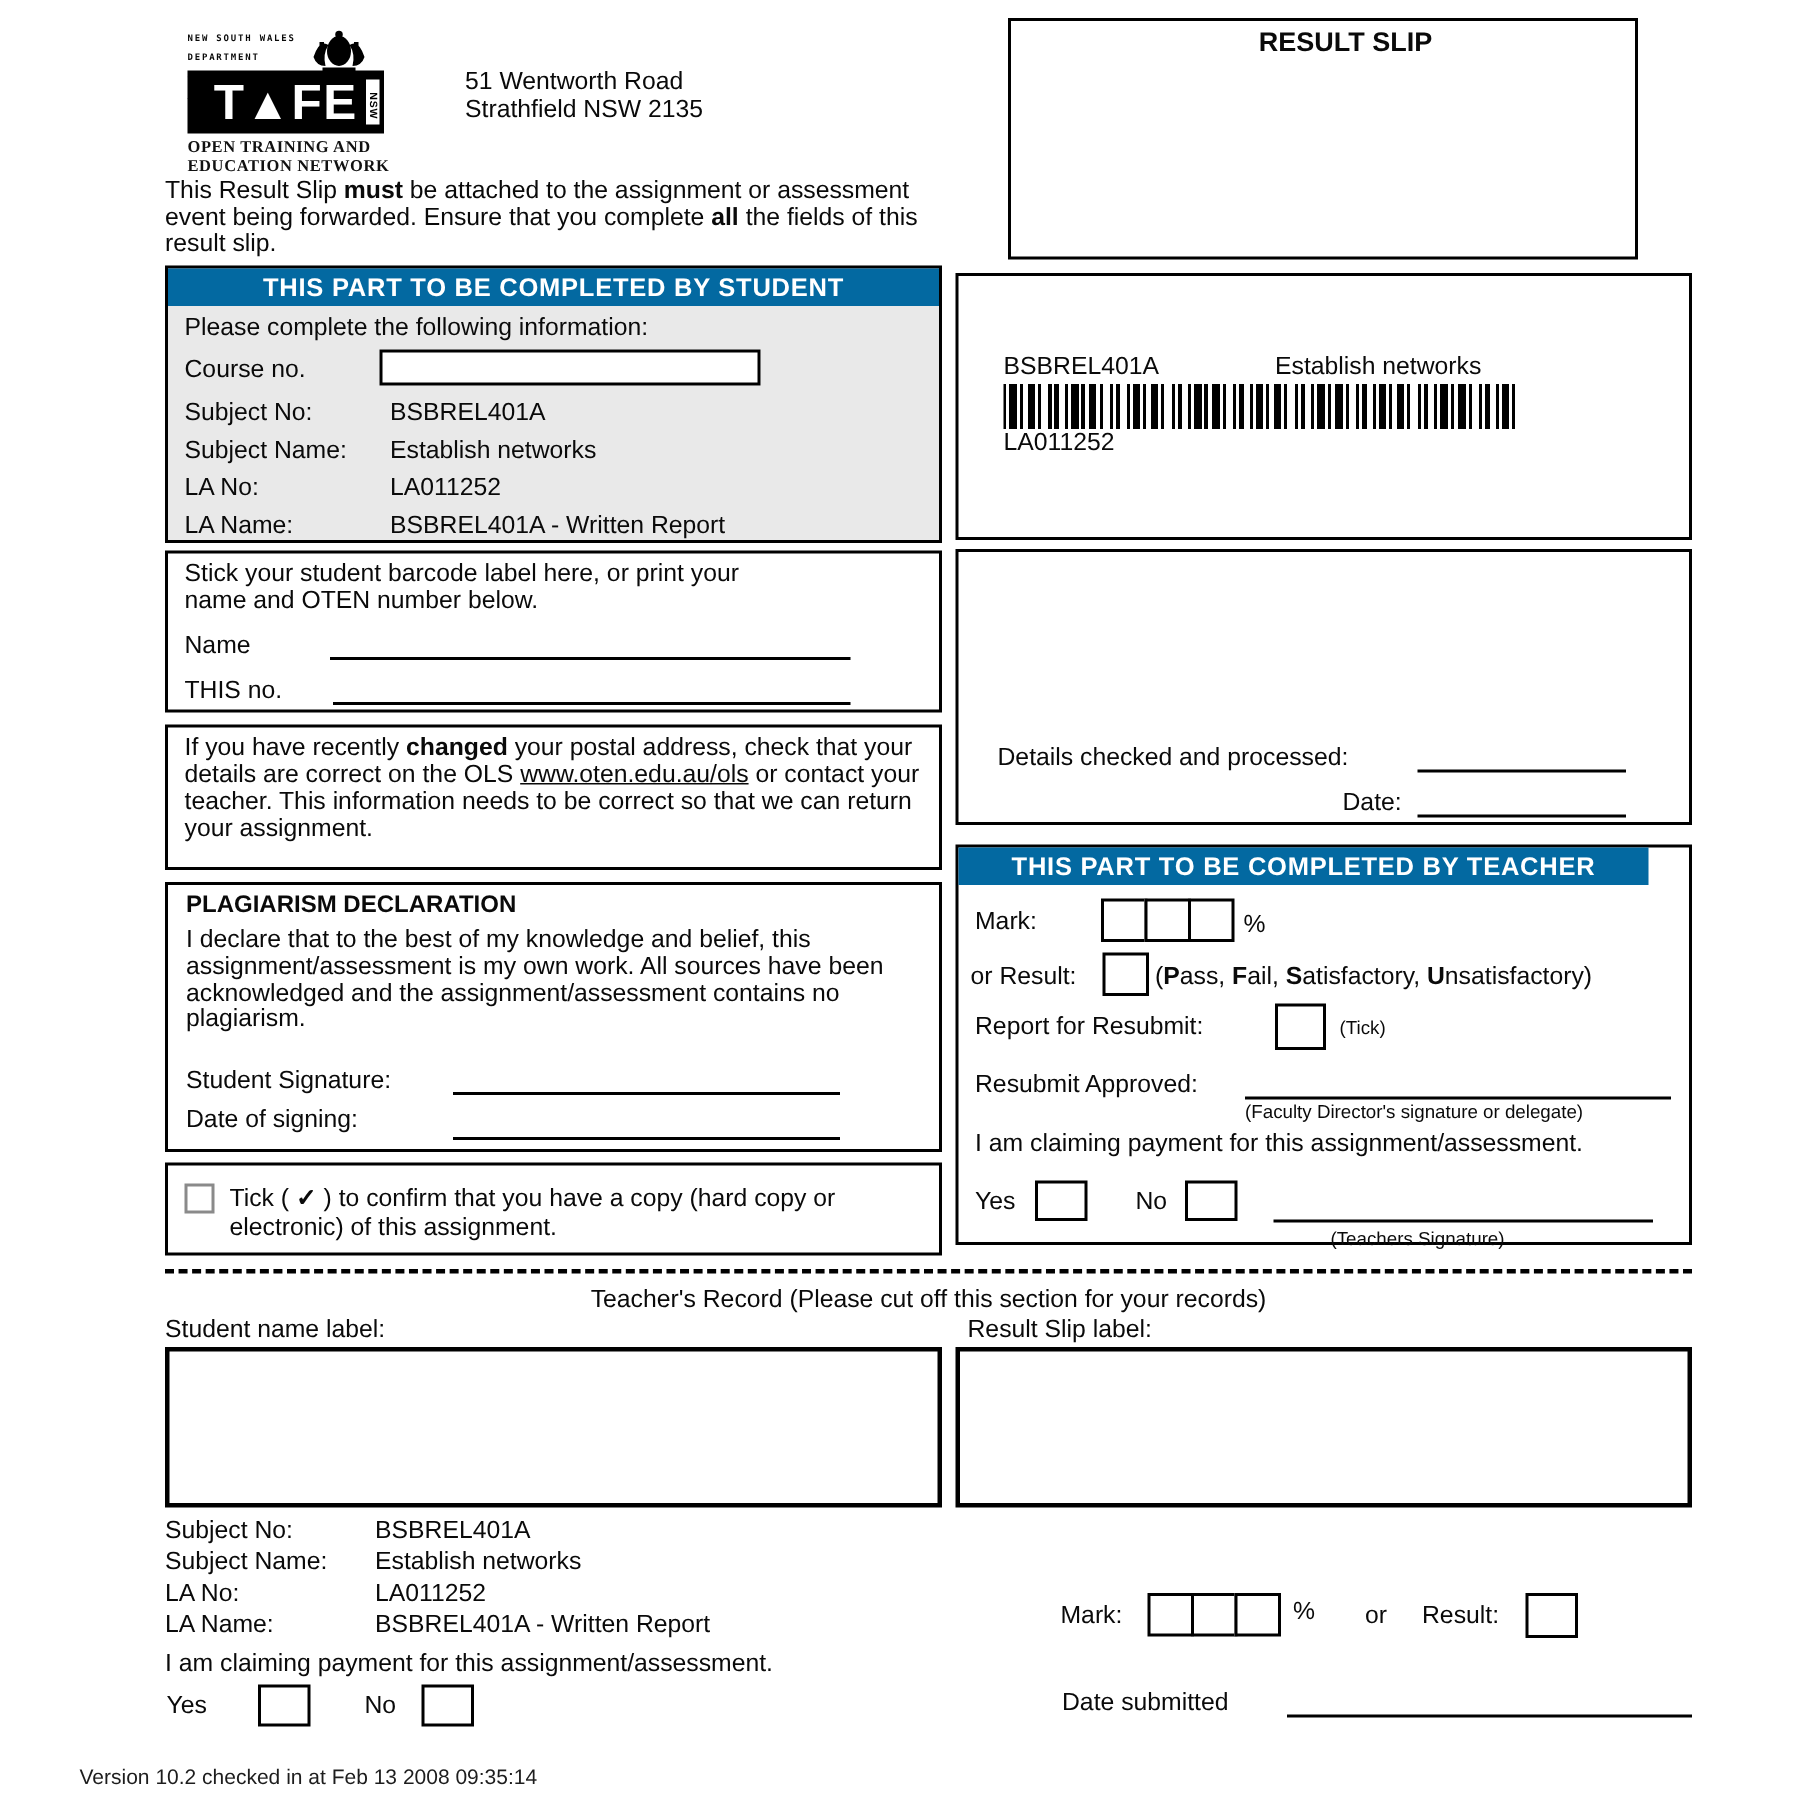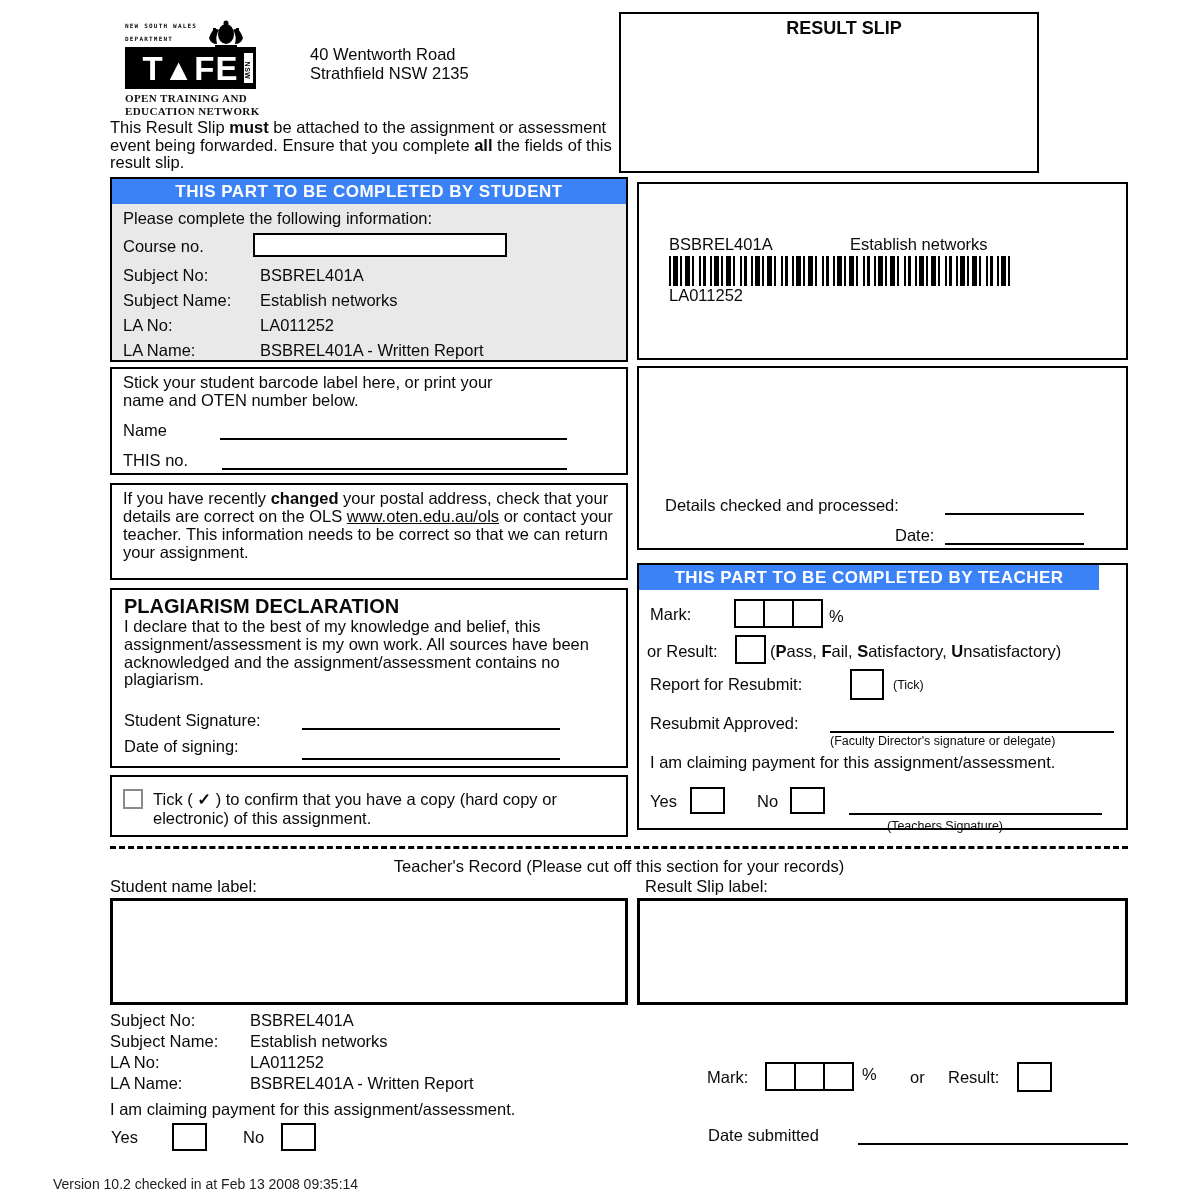--- a/index.html
+++ b/index.html
@@ -1,21 +1,21 @@
 <!DOCTYPE html>
 <html><head>
 <meta charset="utf-8">
 <style>
   html,body{margin:0;padding:0;background:#fff;}
   .sheet{position:relative;width:1200px;height:1200px;background:#ffffff;
          font-family:"Liberation Sans", sans-serif;color:#0a0a0a;overflow:hidden;}
   .abs{position:absolute;}
   .box{position:absolute;border:2px solid #000;background:#fff;box-sizing:border-box;}
   .thickbox{position:absolute;border:3px solid #000;background:#fff;box-sizing:border-box;}
-  .bar{background:#3b82f6;color:#fff;font-weight:bold;text-align:center;
+  .bar{background:#0369a1;color:#fff;font-weight:bold;text-align:center;
        font-size:17px;letter-spacing:0.5px;line-height:25px;}
   .txt{font-size:16.5px;line-height:1.07;}
   .small{font-size:12.5px;}
   .uline{position:absolute;border-bottom:2px solid #000;height:16px;}
   .cellrow{position:absolute;display:flex;}
   .cell{width:31px;height:29px;border:2px solid #000;background:#fff;box-sizing:border-box;margin-left:-2px;}
   .cell:first-child{margin-left:0;}
   .chk{position:absolute;border:2px solid #000;background:#fff;box-sizing:border-box;}
   .graybody{background:#e9e9e9;}
   .barcode{position:absolute;background:
@@ -63,29 +63,29 @@
     <span class="tafetext"><span>T</span><span style="font-size:30px;">▲</span><span>FE</span></span>
     <span class="nswtab">
         <span>NSW</span>
       </span>
   </div>
   <div class="abs network" style="left:125px;top:92px;font-family:Liberation Serif, serif;">
     <span>OPEN TRAINING AND</span><br>
     <span>EDUCATION NETWORK</span>
   </div>
   <div class="abs txt" style="left:310px;top:45px;line-height:19px;">
-    <span>40 Wentworth Road</span><br>
+    <span>51 Wentworth Road</span><br>
     <span>Strathfield NSW 2135</span>
   </div>
 
   <div class="abs txt" style="left:110px;top:119px;width:502px;">
     <span>This Result Slip </span><b>must</b><span> be attached to the assignment or assessment event being forwarded.  Ensure that you complete </span><b>all</b><span> the fields of this result slip.</span>
   </div>
 
-  <div class="box" style="left:619px;top:12px;width:420px;height:161px;padding-left:30px;">
+  <div class="box" style="left:672px;top:12px;width:420px;height:161px;padding-left:30px;">
     <div style="text-align:center;font-weight:bold;font-size:18px;padding-top:4px;">RESULT SLIP</div>
   </div>
 
   <div class="box" style="left:637px;top:182px;width:491px;height:178px;">
     <span class="abs txt" style="left:30px;top:52px;">BSBREL401A</span>
     <span class="abs txt" style="left:211px;top:52px;">Establish networks</span>
     <div class="barcode" style="left:30px;top:72px;width:343px;height:30px;"></div>
     <span class="abs txt" style="left:30px;top:103px;">LA011252</span>
   </div>
 
@@ -114,21 +114,21 @@
     <span class="uline" style="left:110px;top:83px;width:345px;"></span>
   </div>
 
   <div class="box" style="left:110px;top:483px;width:518px;height:97px;">
     <div class="abs txt" style="left:11px;top:4px;width:496px;line-height:1.1;">
       <span>If you have recently </span><b>changed</b><span> your postal address, check that your details are correct on the OLS </span><u>www.oten.edu.au/ols</u><span> or contact your teacher.  This information needs to be correct so that we can return your assignment.</span>
     </div>
   </div>
 
   <div class="box" style="left:110px;top:588px;width:518px;height:180px;">
-    <div class="abs" style="left:12px;top:5px;font-weight:bold;font-size:20px;">PLAGIARISM DECLARATION</div>
+    <div class="abs" style="left:12px;top:5px;font-weight:bold;font-size:16px;">PLAGIARISM DECLARATION</div>
     <div class="abs txt" style="left:12px;top:28px;width:492px;line-height:1.08;">I declare that to the best of my knowledge and belief, this assignment/assessment is my own work.  All sources have been acknowledged and the assignment/assessment contains no plagiarism.</div>
     <span class="abs txt" style="left:12px;top:122px;">Student Signature:</span>
     <span class="uline" style="left:190px;top:122px;width:258px;"></span>
     <span class="abs txt" style="left:12px;top:148px;">Date of signing:</span>
     <span class="uline" style="left:190px;top:152px;width:258px;"></span>
   </div>
 
   <div class="box" style="left:110px;top:775px;width:518px;height:62px;">
     <span class="chk" style="left:11px;top:12px;width:20px;height:20px;border-color:#8a8a8a;"></span>
     <div class="abs txt" style="left:41px;top:13px;width:470px;line-height:1.15;">

